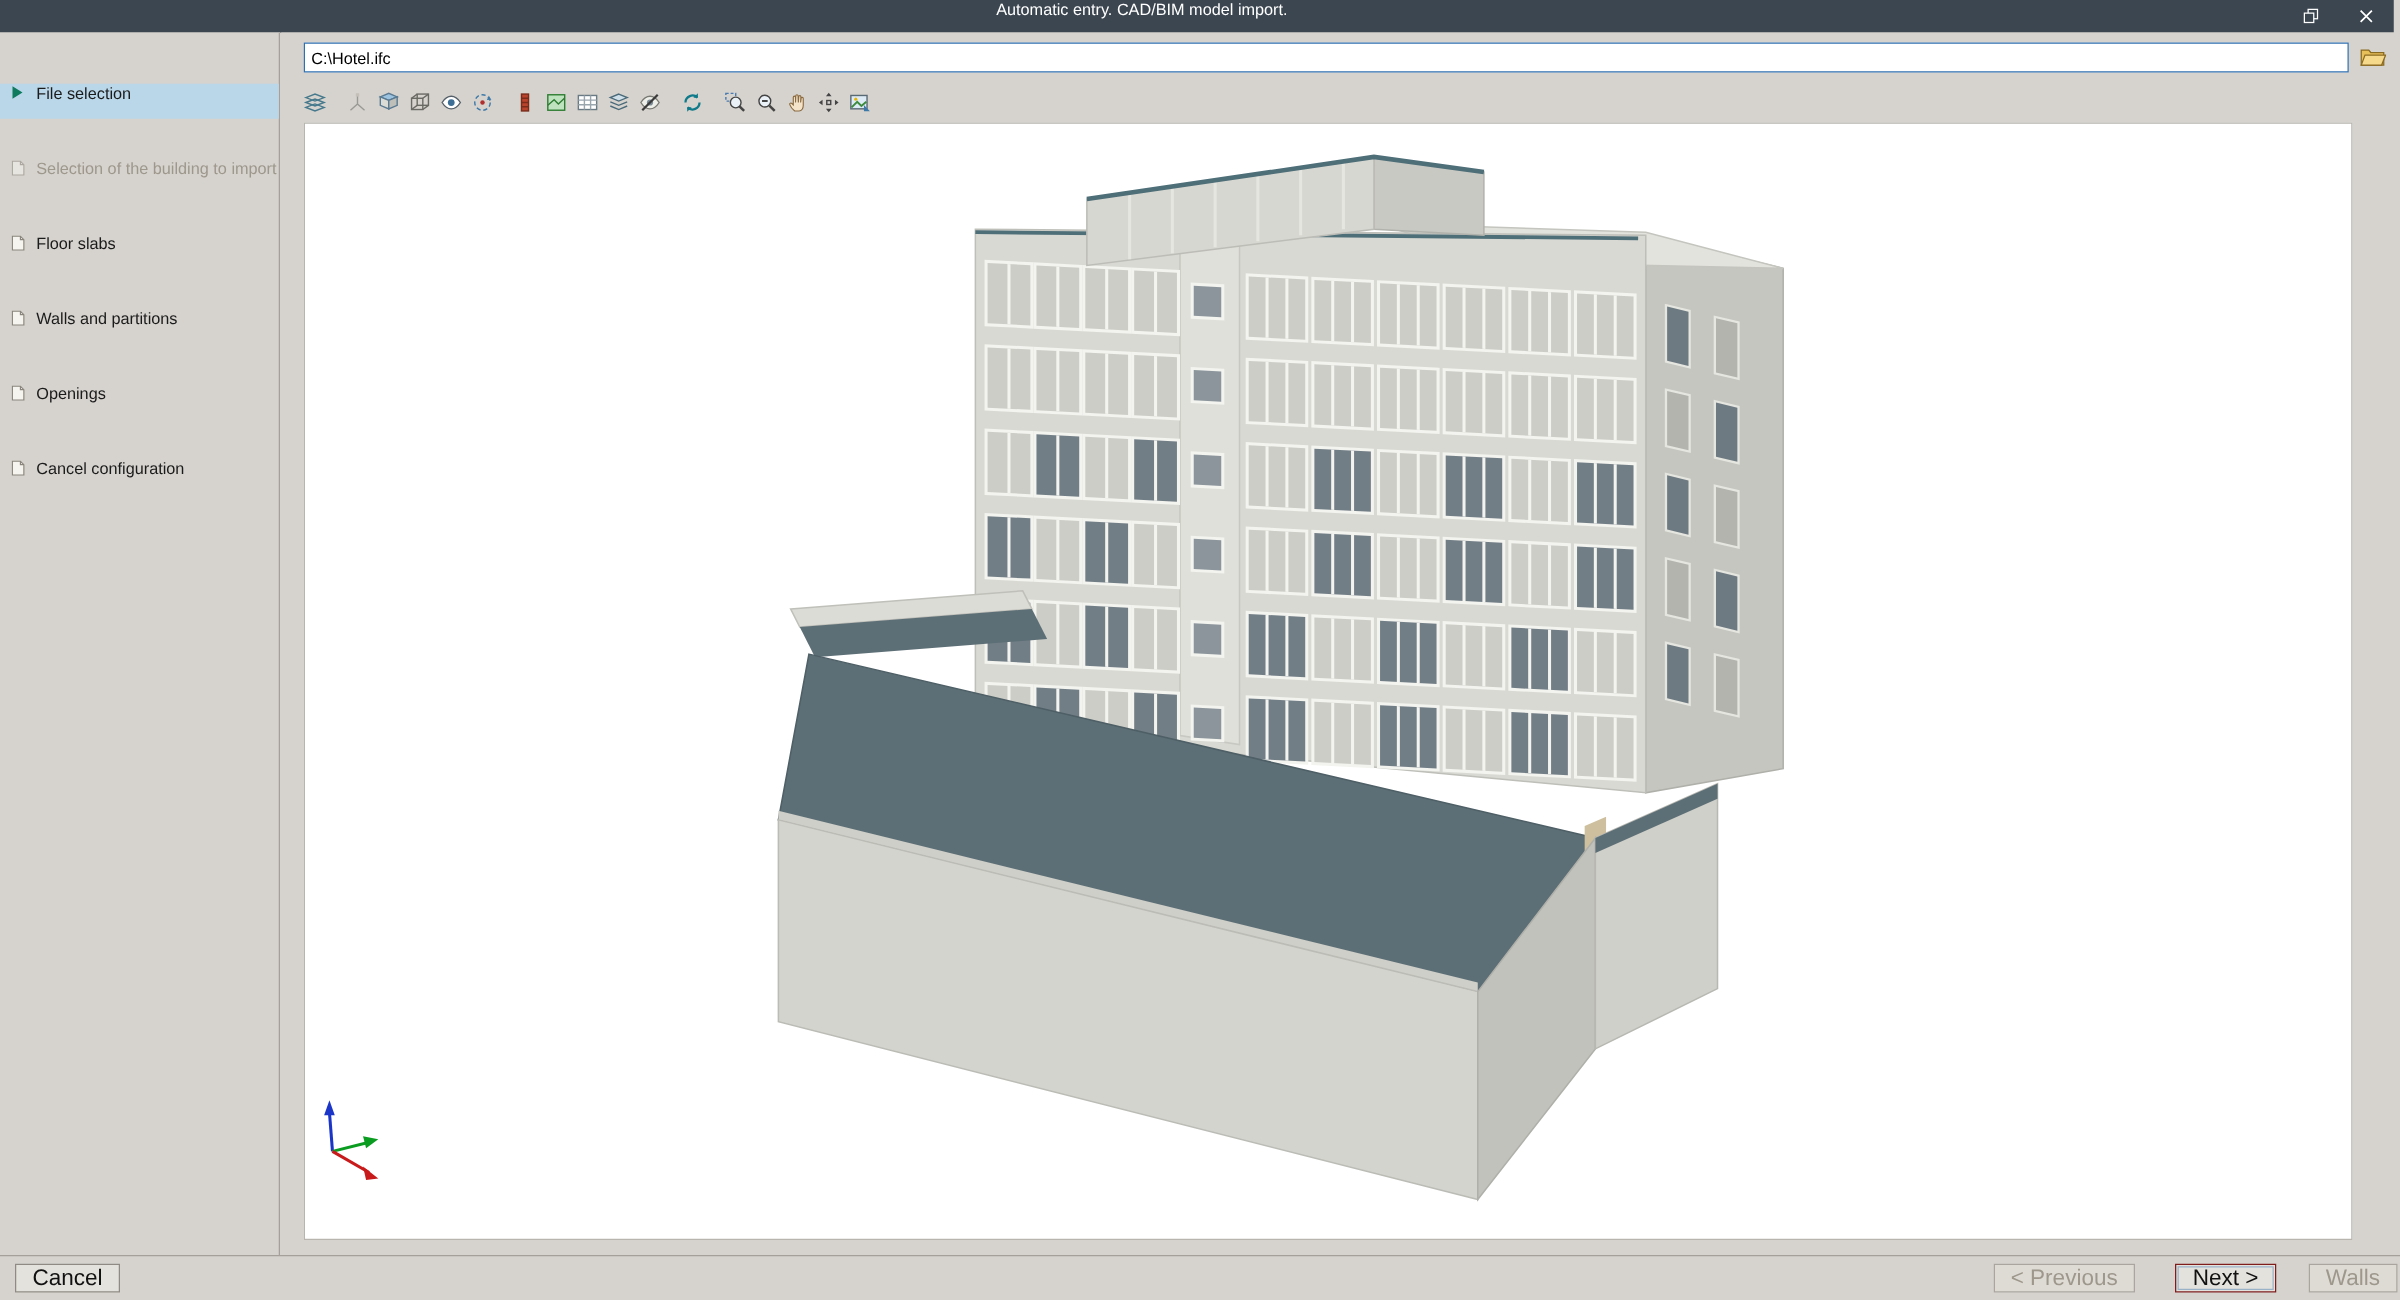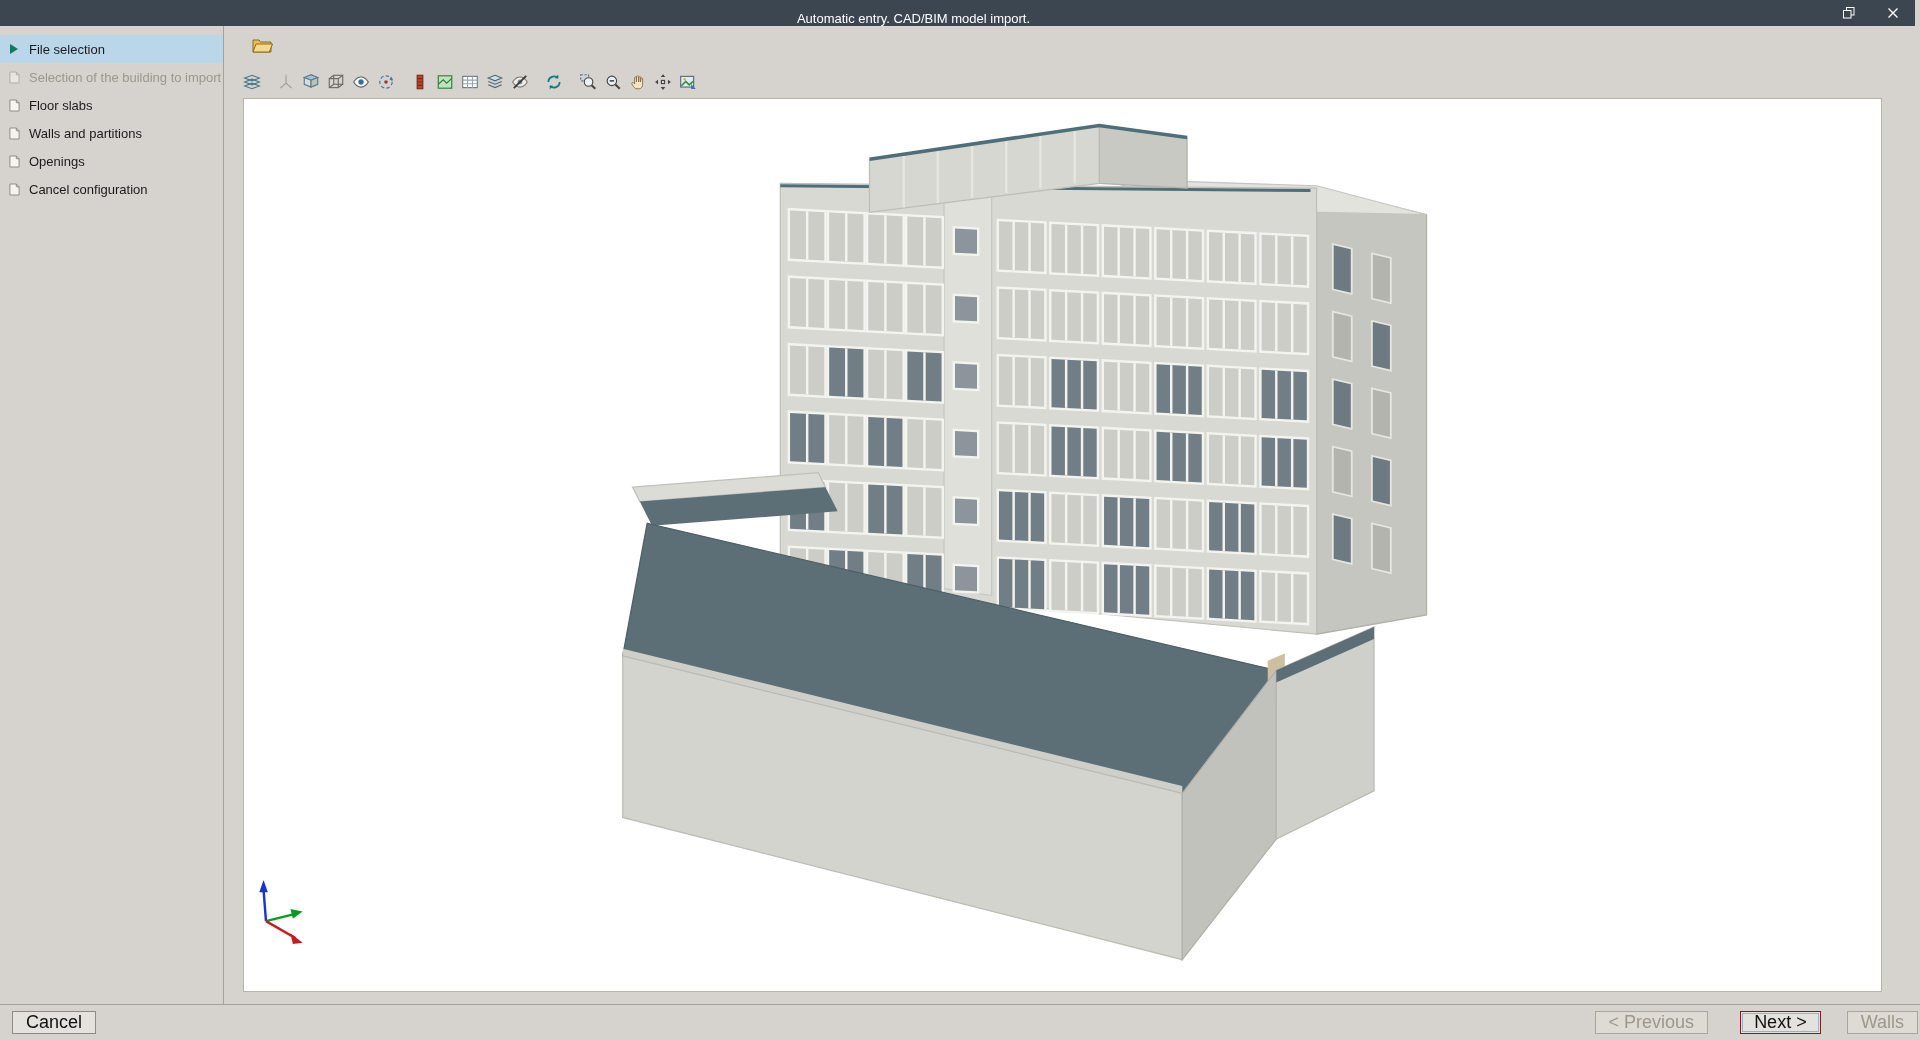--- a/index.html
+++ b/index.html
@@ -1,30 +1,30 @@
 <!DOCTYPE html>
 <html style="--titlebar: #3c4650; --chrome: #d6d3ce; --selection: #b9d7e9; --accent_blue: #2f6fb0; --roof_dark: #5d6f76; --face_light: #d9d9d3; --face_side: #c6c6c0; --glass_light: #cdcdc7; --glass_dark: #727e86; --axis_x: #c81a1a; --axis_y: #0a9c20; --axis_z: #1a35c8;"><head>
 <meta charset="utf-8">
 <style>
   * { box-sizing: border-box; margin: 0; padding: 0; }
   html,body { width:1920px; height:1040px; overflow:hidden;
     font-family:"Liberation Sans", sans-serif; background:#d6d3ce; }
 
   
   #titlebar { position:absolute; left:0; top:0; right:5px; height:26px;
-    background:var(--titlebar,#3c4650); color:#fff; display:flex; align-items:flex-end; }
+    background:var(--titlebar,#3c4650); color:#fff; display:flex; align-items:flex-start; }
   #titlebar .title { flex:1; text-align:center; font-size:13px; }
   .win-ctl { width:44px; height:26px; display:flex; align-items:center; justify-content:center; cursor:pointer; }
   .win-ctl svg { width:14px; height:14px; }
 
   
   #sidebar { position:absolute; left:0; top:26px; width:224px; bottom:36px;
     background:var(--chrome,#d6d3ce); border-right:1px solid #a5a19a; padding-top:9px; }
-  .side-item { height:28px; display:flex; align-items:center; gap:7px;
-    padding-left:9px; font-size:13px; color:#1b1b1b; cursor:default; }
+  .side-item { height:28px; display:flex; gap:7px;
+    padding-left:9px; font-size:13px; color:#1b1b1b; cursor:default;margin-top:32px; }
   .side-item.active { background:var(--selection,#b9d7e9); }
   .side-item.disabled { color:#9d978c; }
   .side-item .mk { width:13px; height:14px; flex:0 0 13px; display:flex; align-items:center; }
 
   
   #mainpanel { position:absolute; left:225px; top:26px; right:0; bottom:36px;
     background:var(--chrome,#d6d3ce); }
   #filerow { height:40px; display:flex; align-items:center; padding:0 8px 0 18px; }
   #filepath { flex:1; height:24px; border:1px solid var(--accent_blue,#2f6fb0);
     background:#fff; font-size:13px; padding:0 5px; font-family:"Liberation Sans",sans-serif; outline:none; }
@@ -125,20 +125,21 @@
           <path d="M8 1v3h3" fill="none" stroke="#8a867e"></path>
         </svg>
     </span>
     <span>Cancel configuration</span>
   </div>
 </div>
 
 <div id="mainpanel">
 
   <div id="filerow">
+    <input id="filepath" type="text" value="C:\Hotel.ifc" style="">
     <button id="openbtn">
       <svg viewBox="0 0 22 18">
         <path d="M2 3h6l1.6 2H20v10H2z" fill="#e8c05a" stroke="#8a6a20"></path>
         <path d="M5 7h16.5l-3.2 8H2z" fill="#f6d98a" stroke="#8a6a20"></path>
       </svg>
     </button>
   </div>
 
   <div id="toolrow">
     <button class="tbtn">

